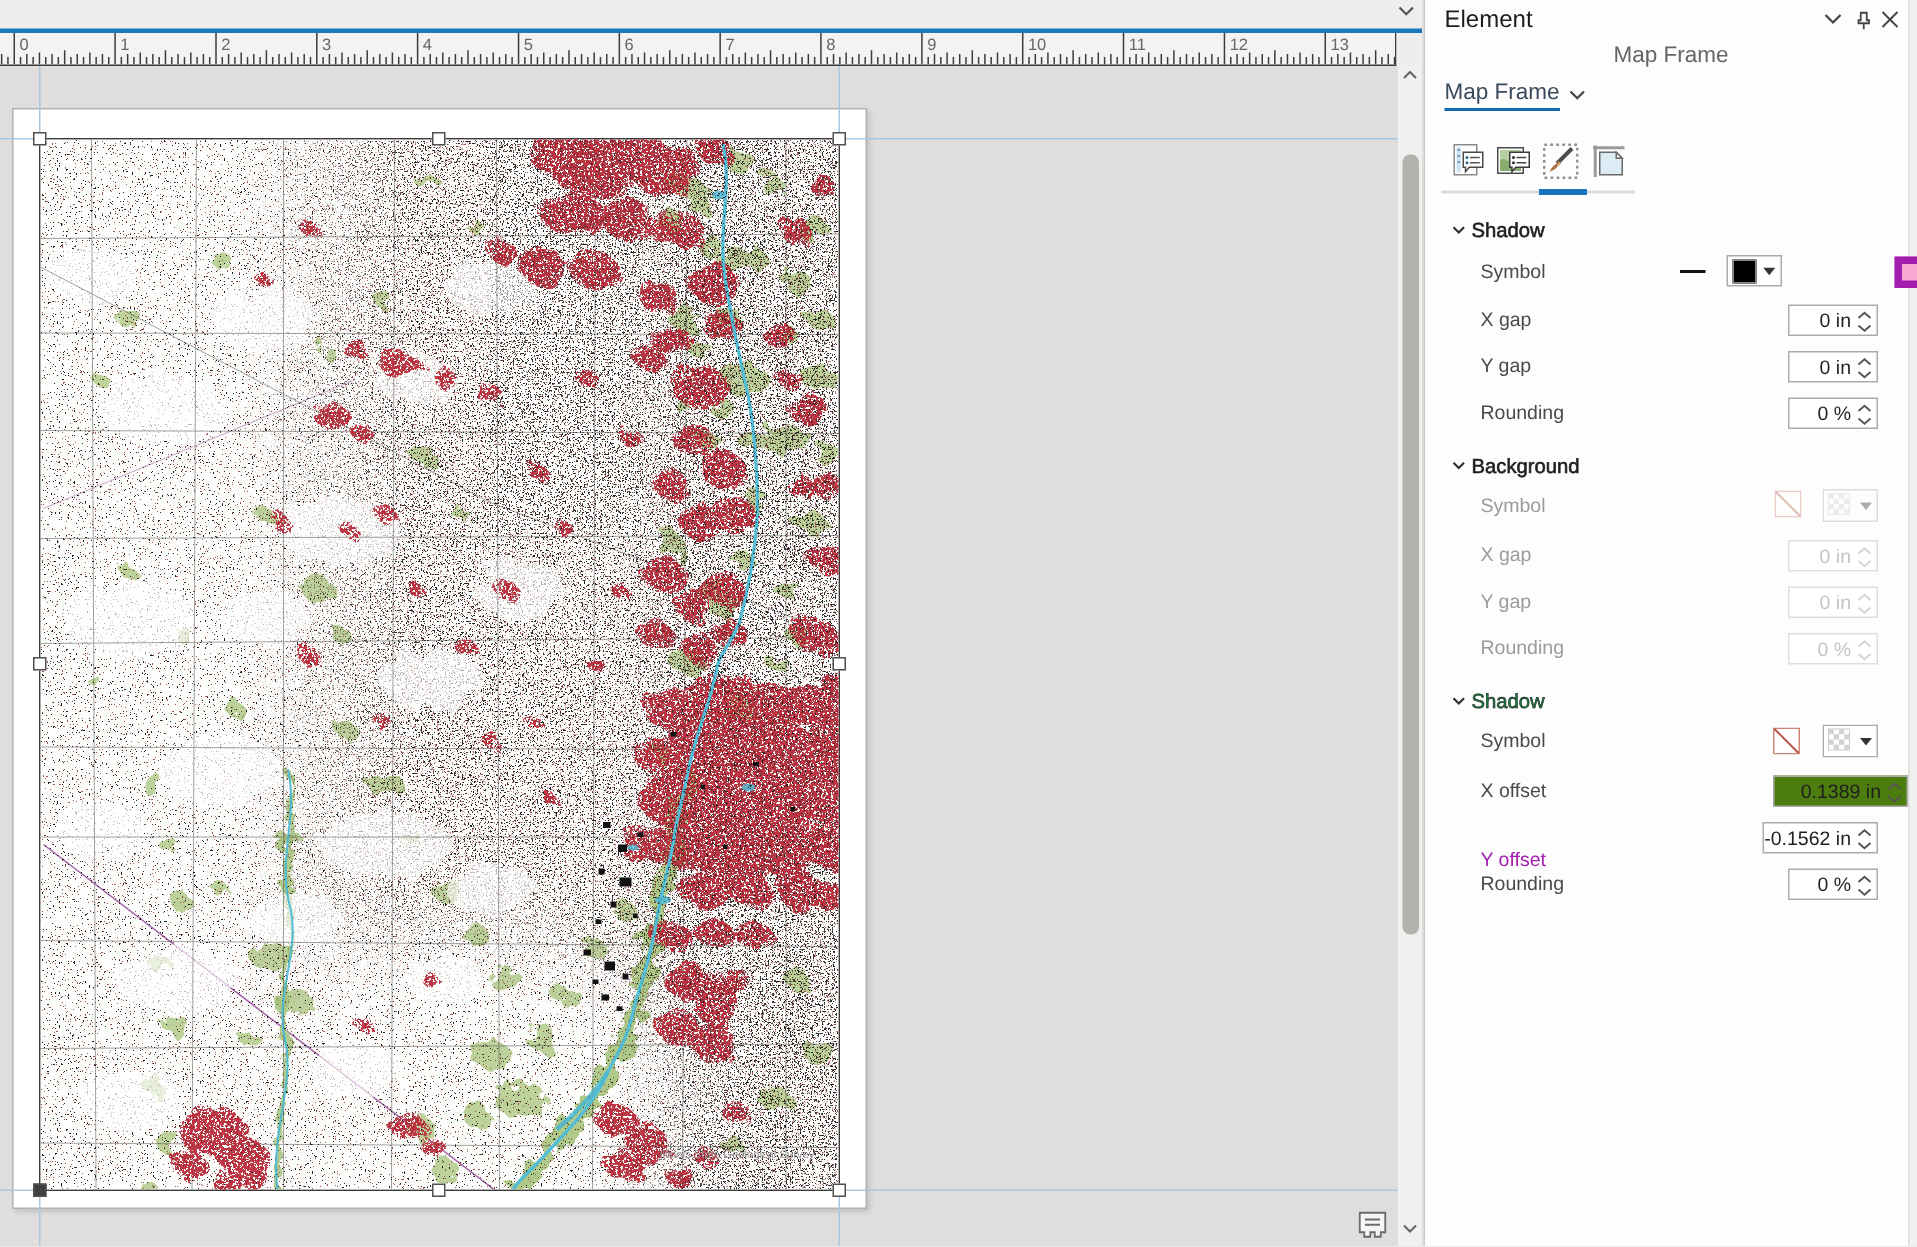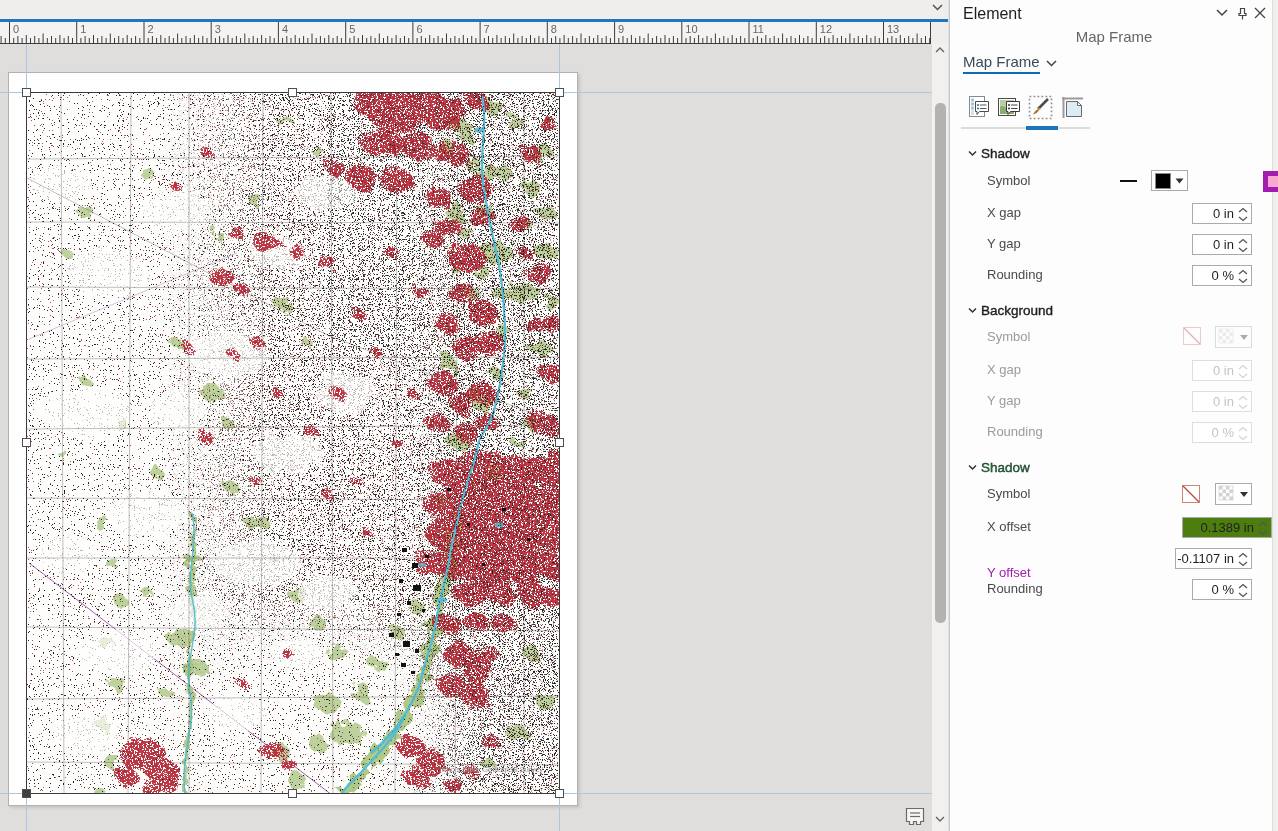--- a/index.html
+++ b/index.html
@@ -935,21 +935,21 @@
     <div class="abs" style="left:987px;top:518.5px;font-size:13px;color:#4a4a4a">X offset</div>
     <div style="position:absolute;left:1182px;top:516.5px;width:90px;height:21px;background:#4d7c0f;border:1px solid #ababab;box-sizing:border-box">
       <div style="position:absolute;right:17px;top:2.5px;font-size:13px;color:#1f1f1f;white-space:nowrap">0.1389 in</div>
       <svg style="position:absolute;right:3px;top:3px" width="10" height="15" xmlns="http://www.w3.org/2000/svg">
         <path d="M1,5 L5,1.5 L9,5" fill="none" stroke="#555" stroke-width="1.3"></path>
         <path d="M1,10 L5,13.5 L9,10" fill="none" stroke="#555" stroke-width="1.3"></path>
       </svg>
     </div>
     <div class="abs" style="left:987px;top:565px;font-size:13px;color:#a21caf">Y offset</div>
     <div style="position:absolute;left:1175px;top:547.5px;width:77px;height:21px;background:#fff;border:1px solid #ababab;box-sizing:border-box">
-      <div style="position:absolute;right:17px;top:2.5px;font-size:13px;color:#1f1f1f;white-space:nowrap">-0.1107 in</div>
+      <div style="position:absolute;right:17px;top:2.5px;font-size:13px;color:#1f1f1f;white-space:nowrap">-0.1562 in</div>
       <svg style="position:absolute;right:3px;top:3px" width="10" height="15" xmlns="http://www.w3.org/2000/svg">
         <path d="M1,5 L5,1.5 L9,5" fill="none" stroke="#555" stroke-width="1.3"></path>
         <path d="M1,10 L5,13.5 L9,10" fill="none" stroke="#555" stroke-width="1.3"></path>
       </svg>
     </div>
     <div class="abs" style="left:987px;top:580.5px;font-size:13px;color:#4a4a4a">Rounding</div>
     <div style="position:absolute;left:1192px;top:578.5px;width:60px;height:21px;background:#fff;border:1px solid #ababab;box-sizing:border-box">
       <div style="position:absolute;right:17px;top:2.5px;font-size:13px;color:#1f1f1f;white-space:nowrap">0 %</div>
       <svg style="position:absolute;right:3px;top:3px" width="10" height="15" xmlns="http://www.w3.org/2000/svg">
         <path d="M1,5 L5,1.5 L9,5" fill="none" stroke="#555" stroke-width="1.3"></path>

